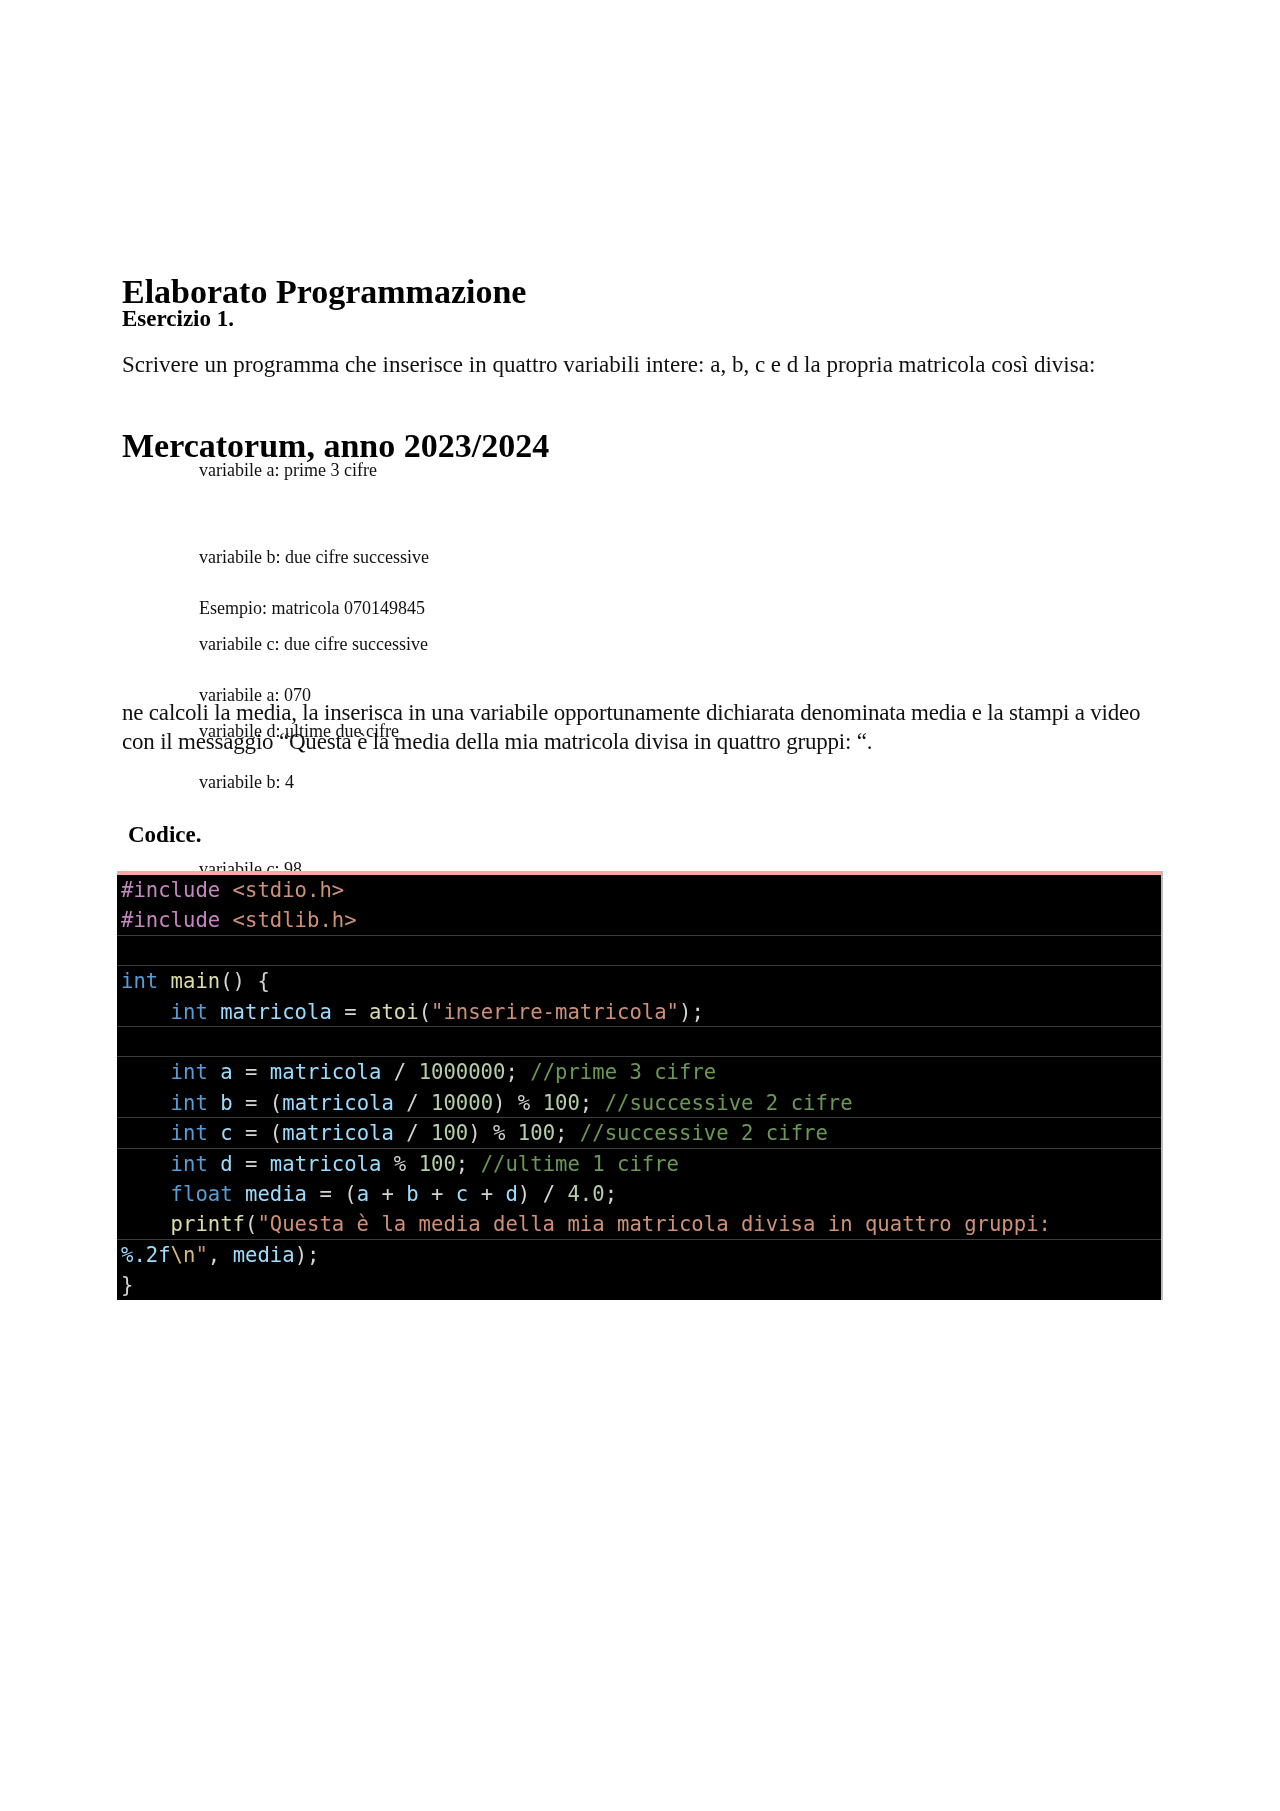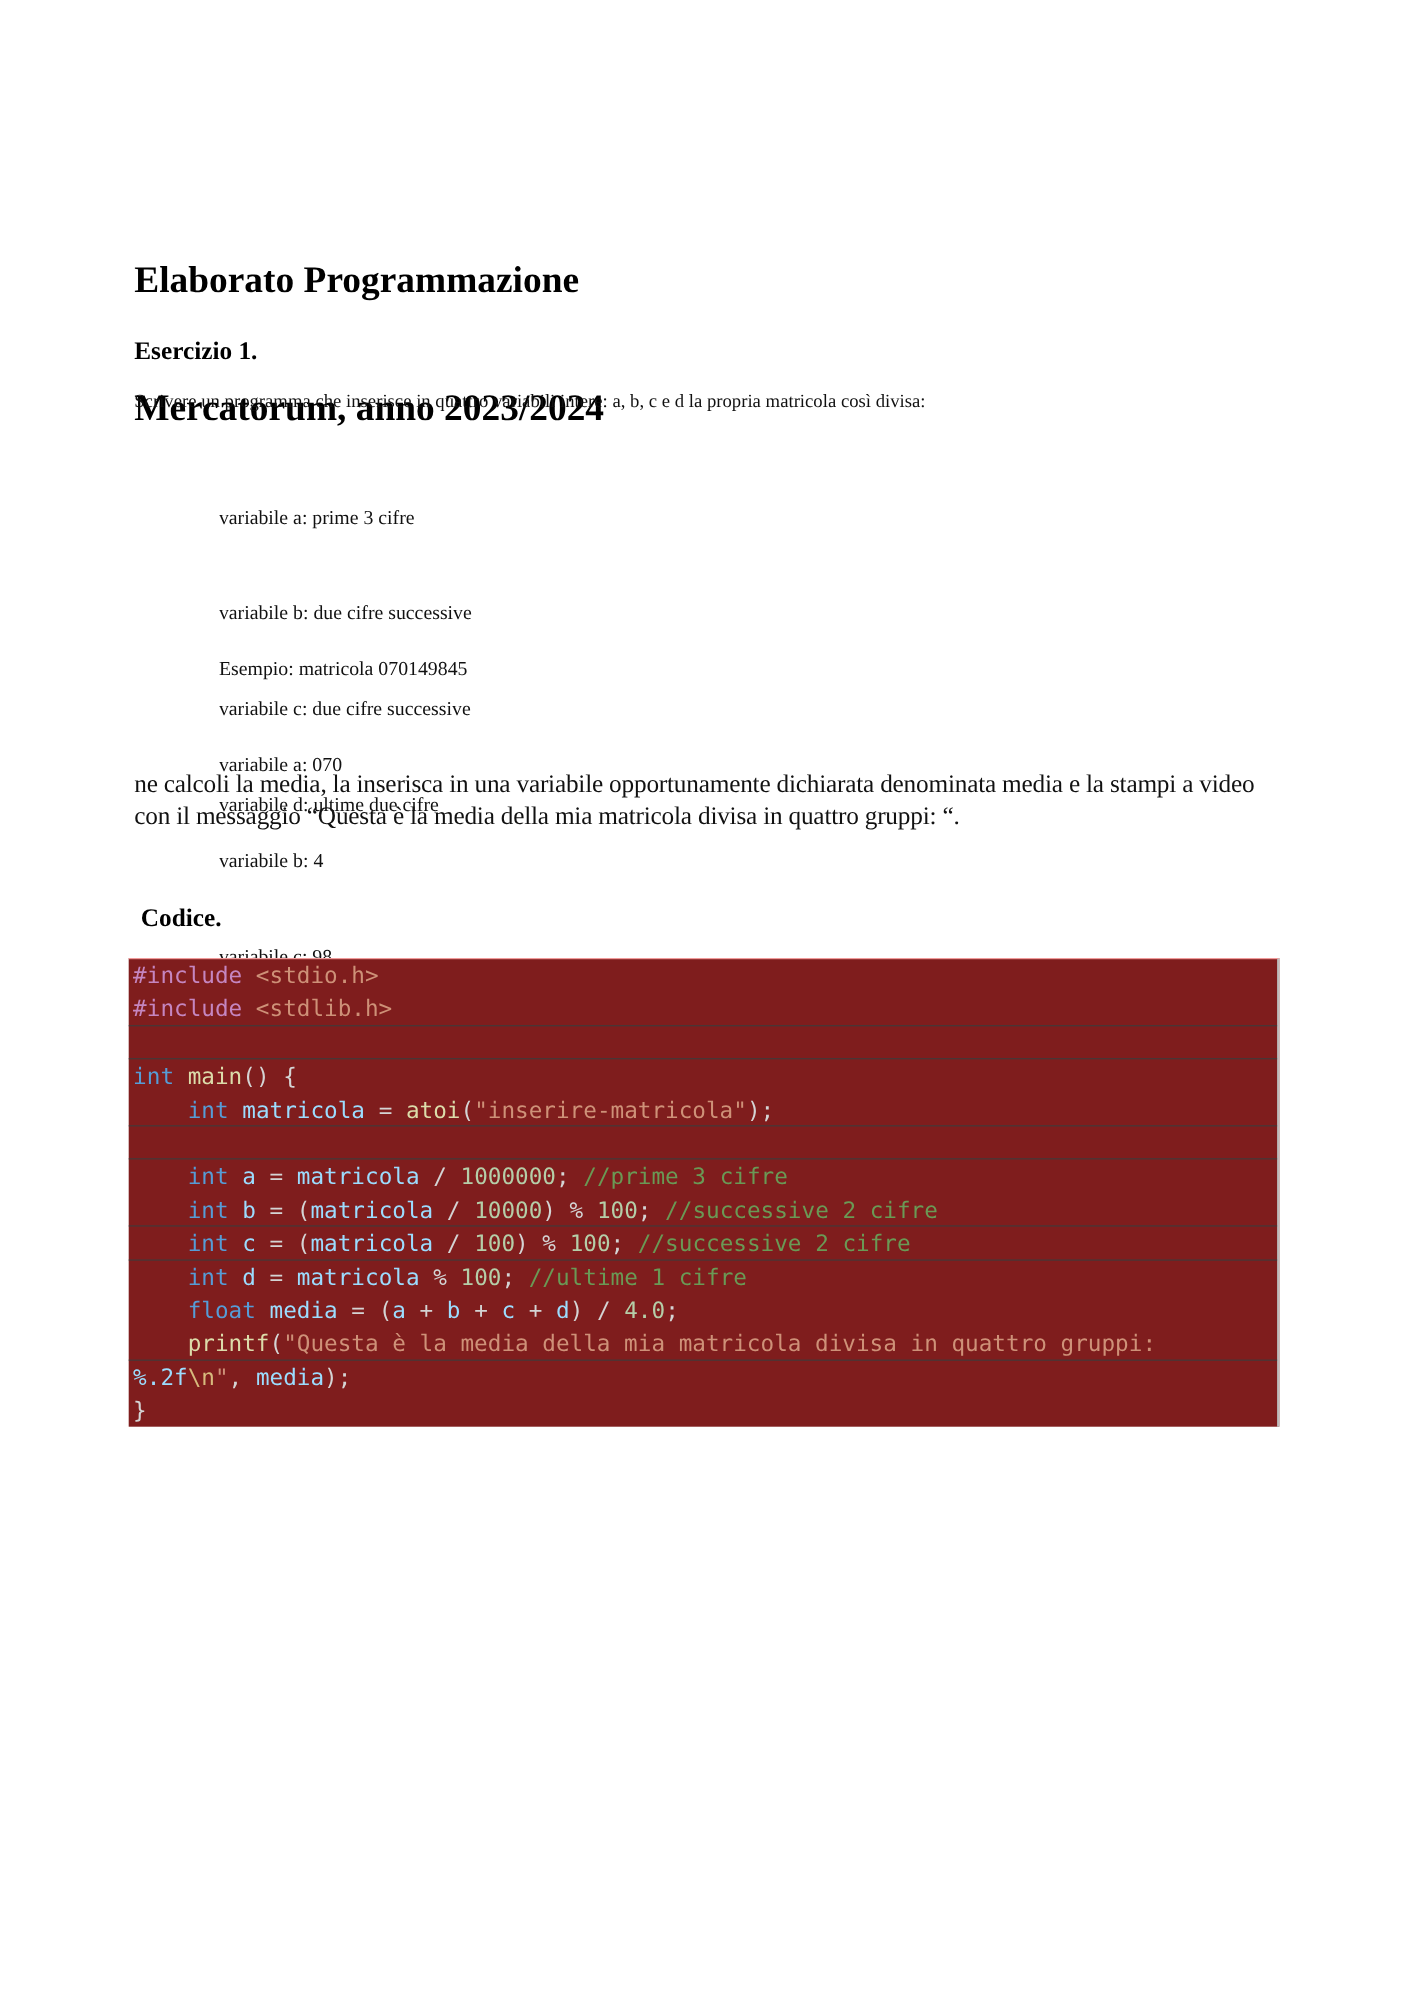--- a/index.html
+++ b/index.html
@@ -5,30 +5,30 @@
     html, body { margin: 0; padding: 0; }
     body {
       width: 1280px; height: 1811px; background: #ffffff; position: relative; overflow: hidden;
       font-family: "Liberation Serif", "DejaVu Serif", serif; color: #111;
     }
     .abs { position: absolute; white-space: pre; }
     .title {
       left: 122px; top: 157px; font-weight: bold; font-size: 34px; line-height: 39px;
       font-family: "Liberation Serif", serif; color: #000;
     }
-    .title div { white-space: pre; }
+    .title div { white-space: pre; margin-top: 37px; }
     .h2 { font-weight: bold; font-size: 23px; line-height: 28px; color: #000; font-family: "Liberation Serif", serif; }
-    .p { font-size: 17px; line-height: 29px; color: #111; font-family: "Liberation Serif", serif; }
+    .p { font-size: 23px; line-height: 29px; color: #111; font-family: "Liberation Serif", serif; }
     .list { left: 199px; font-size: 18px; line-height: 29px; color: #111; font-family: "Liberation Serif", serif; }
     .list div { white-space: pre; }
     .para { left: 122px; width: 1040px; white-space: normal; font-size: 23px; line-height: 29px; font-family: "Liberation Serif", serif; letter-spacing: -0.2px; }
 
     .code {
       position: absolute; left: 117px; top: 871px; width: 1044px;
-      background: #7f1d1d; border-top: 1px solid #fca5a5; border-right: 2px solid #bdbdbd;
+      background: #000000; border-top: 4px solid #fca5a5; border-right: 2px solid #bdbdbd;
       font-family: "DejaVu Sans Mono", "Liberation Mono", monospace; font-size: 20.6px;
     }
     .code .line {
       height: 30.4px; line-height: 30.4px; padding-left: 4px; white-space: pre; color: #d4d4d4;
       box-sizing: border-box;
     }
     .code .line.sep { border-bottom: 1px solid #3c3c3c; }
     .tk-pre { color: #c586c0; }
     .tk-inc { color: #ce9178; }
     .tk-kw { color: #569cd6; }

